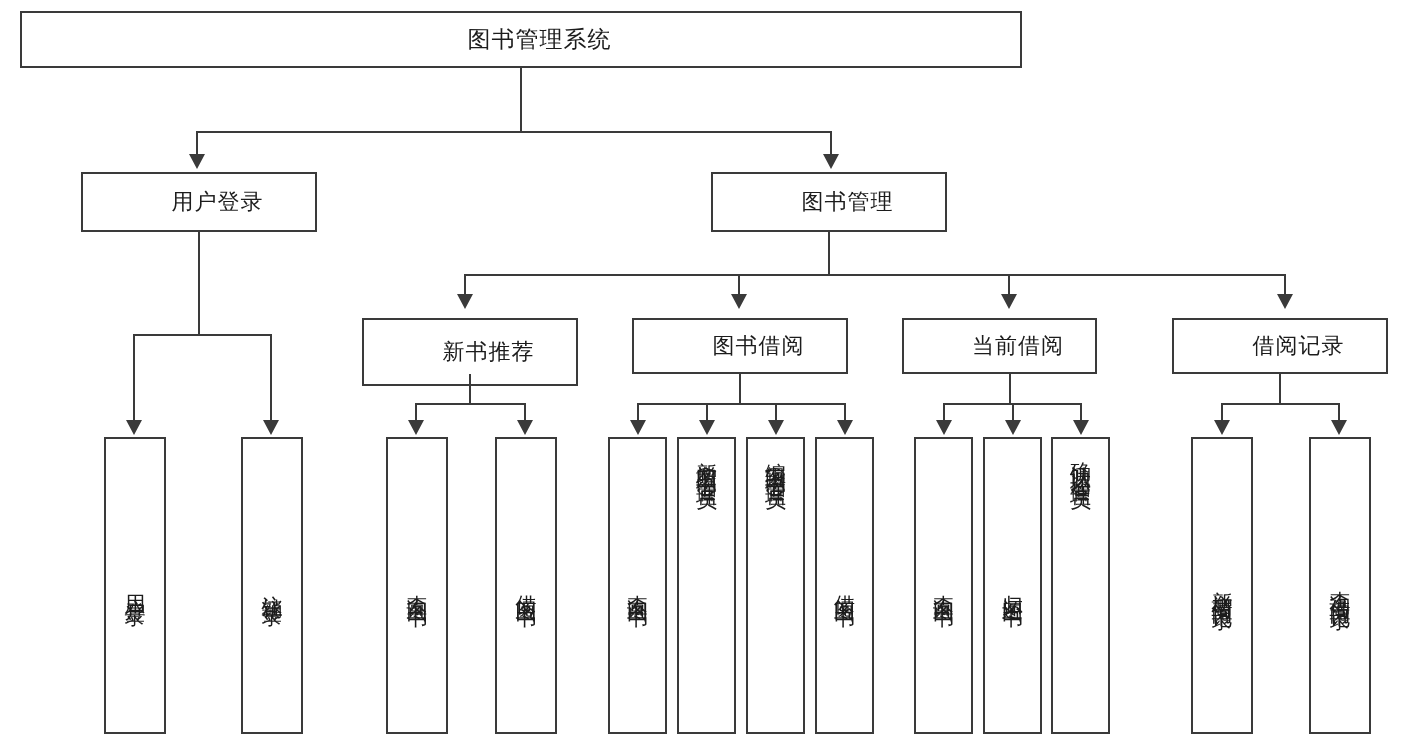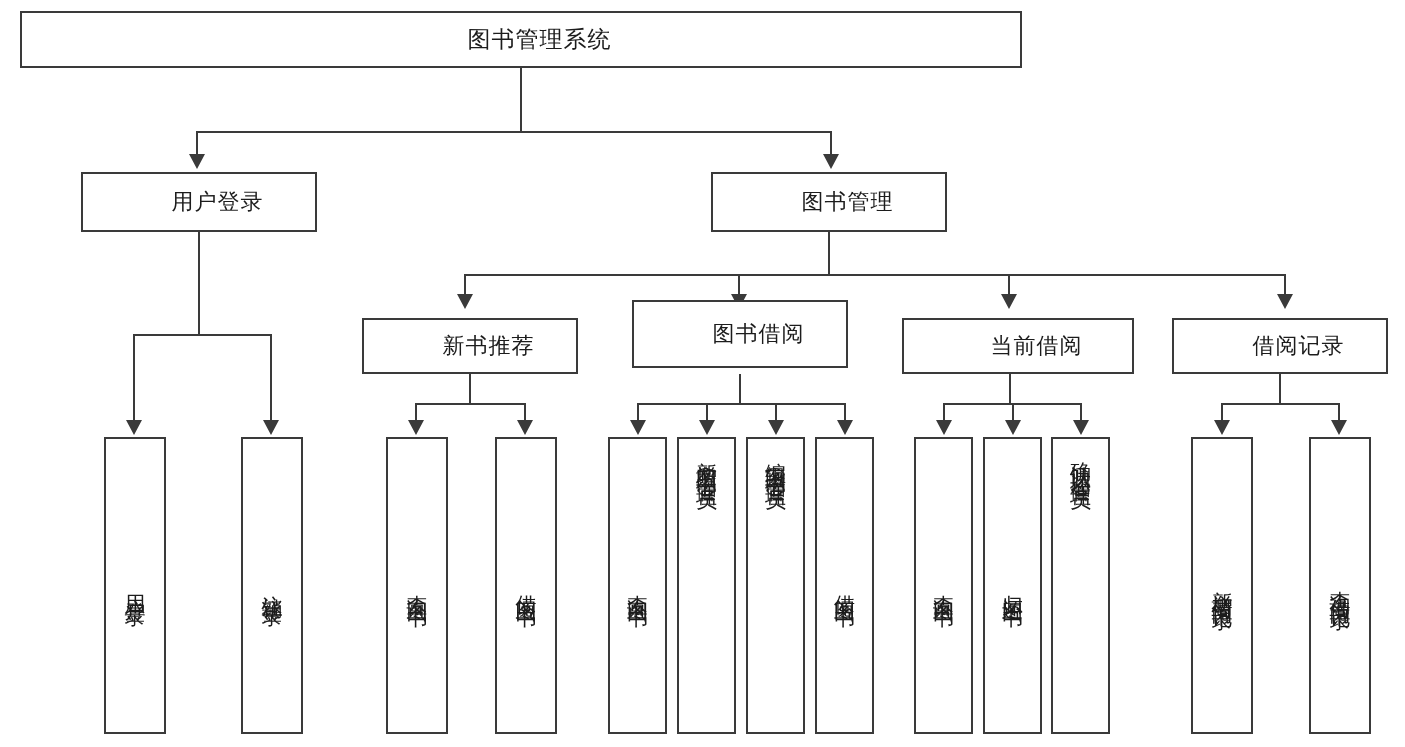--- a/index.html
+++ b/index.html
@@ -117,27 +117,27 @@
   <div class="ln lnh" style="left:464px; top:274px; width:822px; height:2px;"></div>
   <div class="ln lnv" style="left:464px; top:274px; width:2px; height:22px;"></div>
   <div class="arrow" style="left:457px; top:294px;"></div>
   <div class="ln lnv" style="left:738px; top:274px; width:2px; height:22px;"></div>
   <div class="arrow" style="left:731px; top:294px;"></div>
   <div class="ln lnv" style="left:1008px; top:274px; width:2px; height:22px;"></div>
   <div class="arrow" style="left:1001px; top:294px;"></div>
   <div class="ln lnv" style="left:1284px; top:274px; width:2px; height:22px;"></div>
   <div class="arrow" style="left:1277px; top:294px;"></div>
 
-  <div class="node horiz" style="left:362px; top:318px; width:216px; height:56px;">
+  <div class="node horiz" style="left:362px; top:318px; width:216px; height:68px;">
     <span>新书推荐</span>
   </div>
-  <div class="node horiz" style="left:632px; top:300px; width:216px; height:68px;">
+  <div class="node horiz" style="left:632px; top:318px; width:216px; height:56px;">
     <span>图书借阅</span>
   </div>
-  <div class="node horiz" style="left:902px; top:318px; width:232px; height:56px;">
+  <div class="node horiz" style="left:902px; top:318px; width:195px; height:56px;">
     <span>当前借阅</span>
   </div>
   <div class="node horiz" style="left:1172px; top:318px; width:216px; height:56px;text-align:right;">
     <span>借阅记录</span>
   </div>
 
   <div class="ln lnv" style="left:469px; top:374px; width:2px; height:31px;"></div>
   <div class="ln lnh" style="left:415px; top:403px; width:111px; height:2px;"></div>
   <div class="ln lnv" style="left:415px; top:403px; width:2px; height:19px;"></div>
   <div class="arrow" style="left:408px; top:420px;"></div>

